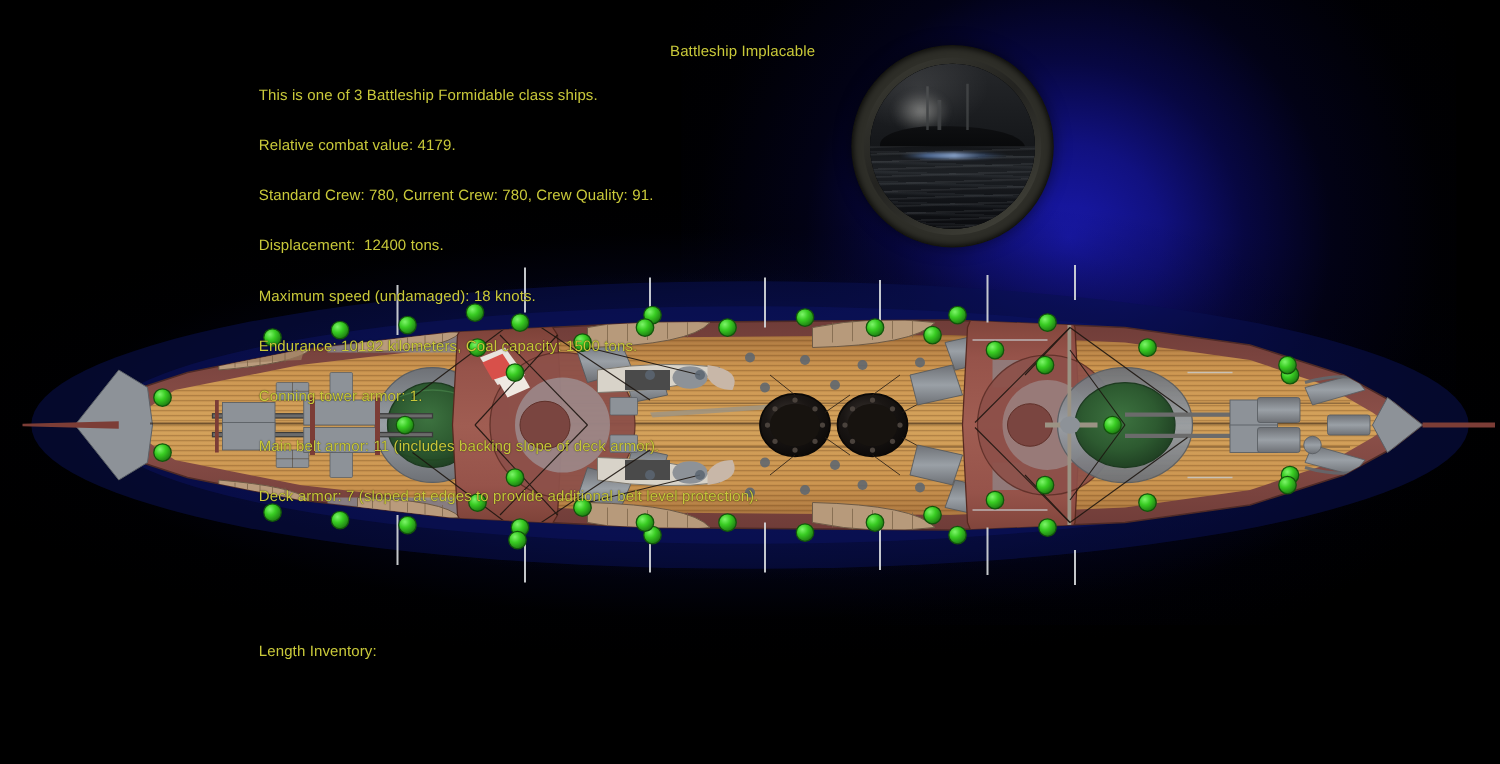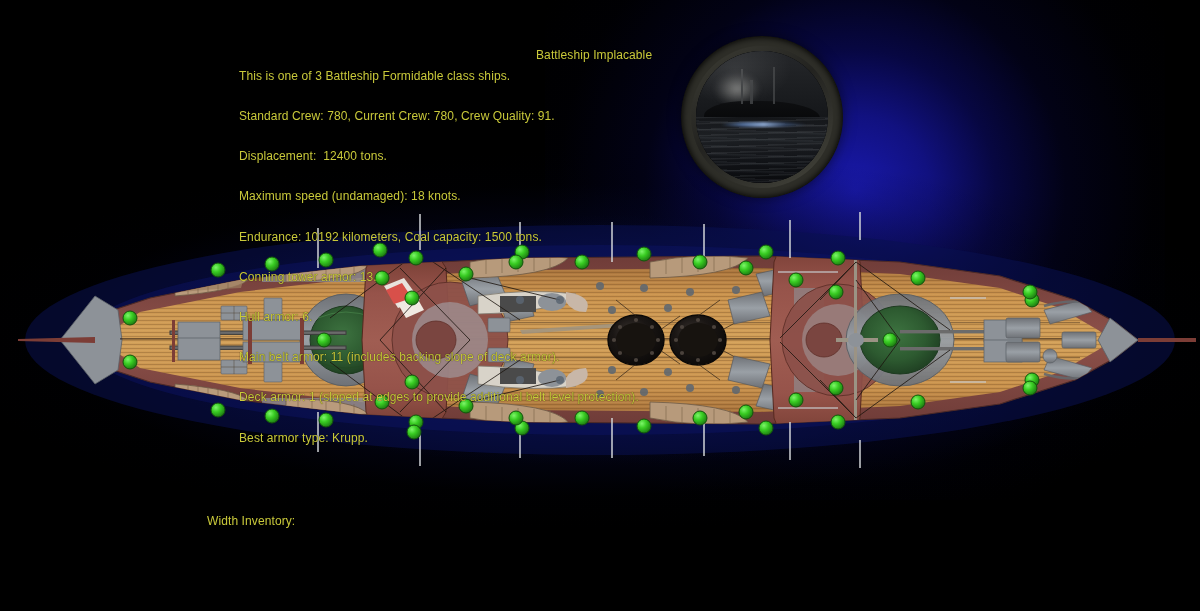--- a/index.html
+++ b/index.html
@@ -36,22 +36,22 @@
     background:radial-gradient(ellipse 50% 50% at 50% 50%,
         rgba(14,20,92,.85) 0%,
         rgba(8,12,58,.5) 50%,
         rgba(0,0,0,0) 100%);
     pointer-events:none;
   }
 
   
   .txt{position:absolute;color:#c9c93a;font-size:12px;line-height:13.4px;
        white-space:pre;letter-spacing:.1px;text-shadow:0 0 1px rgba(0,0,0,.9);}
-  #title{left:536px;top:22px;}
-  #stats{left:207px;top:43px;margin-left:32px;}
+  #title{left:536px;top:8px;}
+  #stats{left:207px;top:43px;}
   #weapons{left:207px;top:488px;}
   .txt div{height:13.4px;}
 
   
   #porthole{position:absolute;left:682px;top:37px;width:160px;height:160px;border-radius:50%;
      background:#2e2e28;
      box-shadow:0 0 0 1px #15150f, inset 0 0 6px #000, 0 0 14px rgba(0,0,0,.6);}
   #porthole .rim-in{position:absolute;left:9px;top:9px;width:142px;height:142px;border-radius:50%;
      background:linear-gradient(145deg,#3d3d35,#232320 45%,#45453c);}
   #porthole .lens{position:absolute;left:14px;top:14px;width:132px;height:132px;border-radius:50%;
@@ -566,31 +566,30 @@
       <div class="ph-gloss"></div>
     </div>
   </div>
 
   <div class="txt" id="title">
     <div>Battleship Implacable</div>
   </div>
 
   <div class="txt" id="stats">
     <div>This is one of 3 Battleship Formidable class ships.</div>
+    <div>Relative combat value: 4179.</div>
     <div>Standard Crew: 780, Current Crew: 780, Crew Quality: 91.</div>
     <div>Displacement:  12400 tons.</div>
     <div>Maximum speed (undamaged): 18 knots.</div>
     <div>Endurance: 10192 kilometers, Coal capacity: 1500 tons.</div>
-    <div>Conning tower armor: 13.</div>
-    <div>Hull armor: 6.</div>
+    <div>Conning tower armor: 1.</div>
     <div>Main belt armor: 11 (includes backing slope of deck armor).</div>
-    <div>Deck armor: 1 (sloped at edges to provide additional belt level protection).</div>
-    <div>Best armor type: Krupp.</div>
+    <div>Deck armor: 7 (sloped at edges to provide additional belt level protection).</div>
   </div>
 
   <div class="txt" id="weapons">
-    <div>Width Inventory:</div>
+    <div>Length Inventory:</div>
     
     
     
   </div>
 
 </div>
 
 </body></html>

